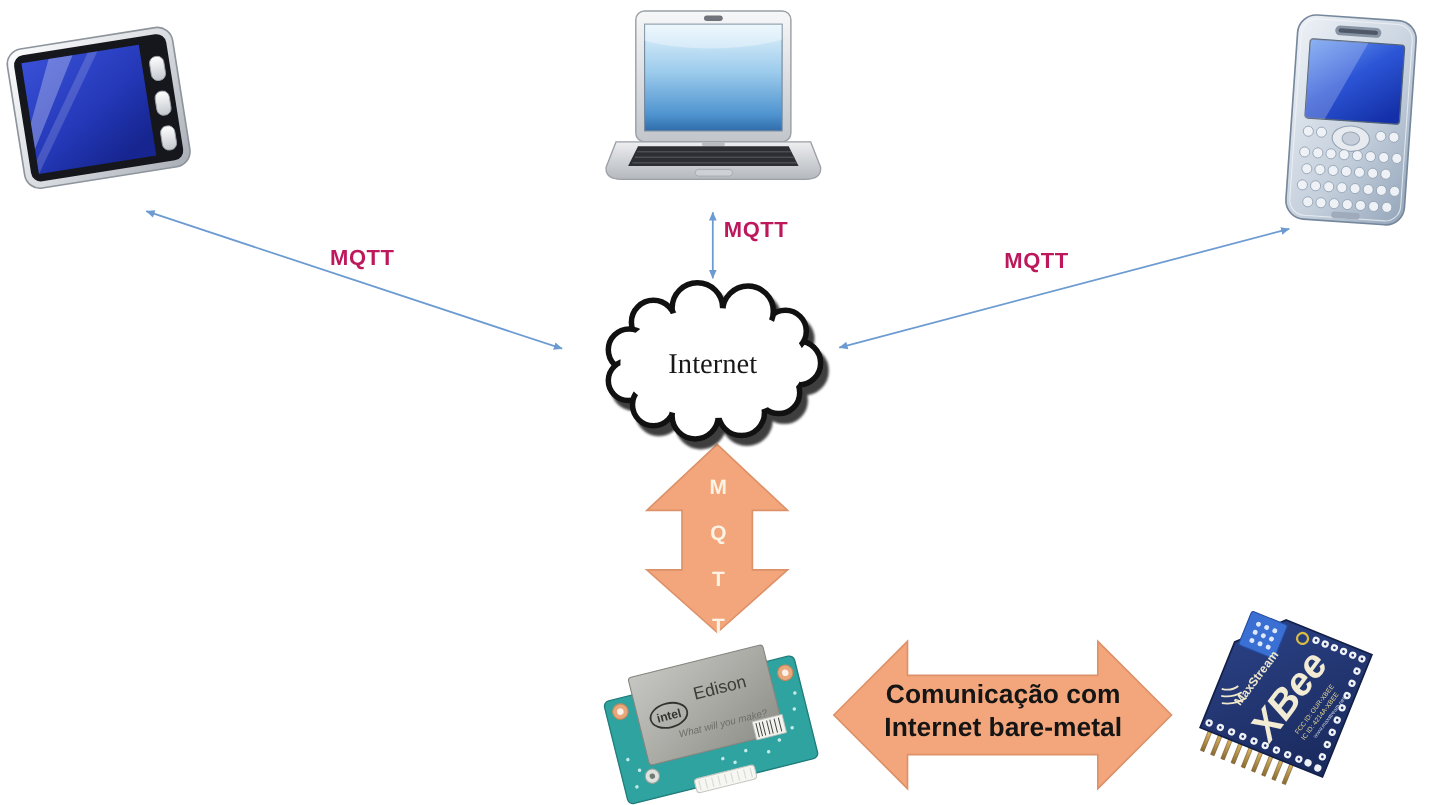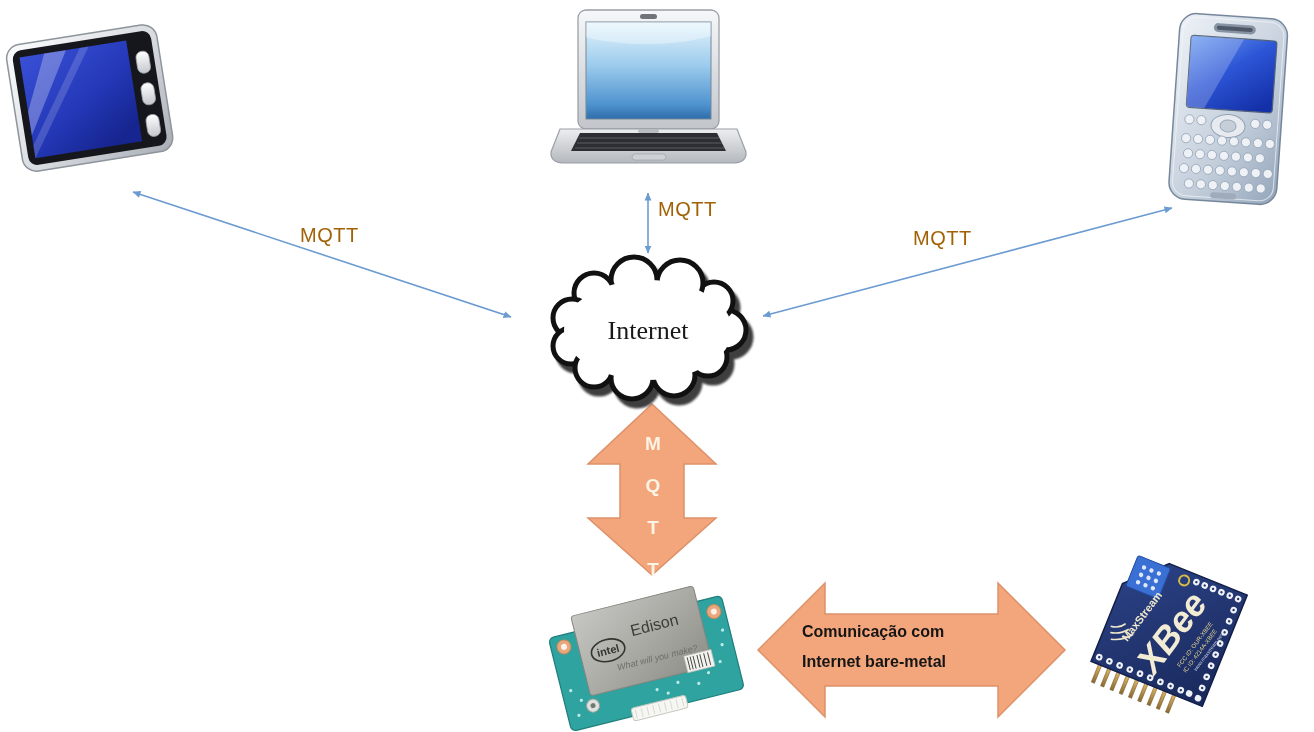--- a/index.html
+++ b/index.html
@@ -2,31 +2,31 @@
 <html><head>
 <meta charset="utf-8">
 <style>
   html,body{margin:0;padding:0;background:#ffffff;}
   #stage{
     position:relative;width:1314px;height:732px;background:#ffffff;
     font-family:"Liberation Sans",sans-serif;overflow:hidden;
   }
   .abs{position:absolute;}
   .mqtt-label{
-    position:absolute;font-weight:normal;font-size:20px;color:#a16207;
+    position:absolute;font-weight:bold;font-size:20px;color:#be185d;
     letter-spacing:0.5px;white-space:nowrap;
   }
   #vertical-letters{
     position:absolute;left:637px;top:433px;width:32px;height:148px;
     display:flex;flex-direction:column;justify-content:space-between;align-items:center;
     font-weight:bold;font-size:19px;color:#FBF3E4;
   }
   #bridge-text{
-    position:absolute;left:802px;top:617px;width:220px;
-    font-weight:bold;font-size:16px;line-height:30px;color:#151515;
+    position:absolute;left:802px;top:617px;width:220px;text-align:center;
+    font-weight:bold;font-size:24px;line-height:30px;color:#151515;
   }
   #cloud-label-text{font-family:"Liberation Serif",serif;}
   svg{display:block;}
 </style>
 </head>
 <body>
 
 <div id="stage">
 
   <svg class="abs" style="left:0;top:0" width="1314" height="732" viewBox="0 0 1314 732">

